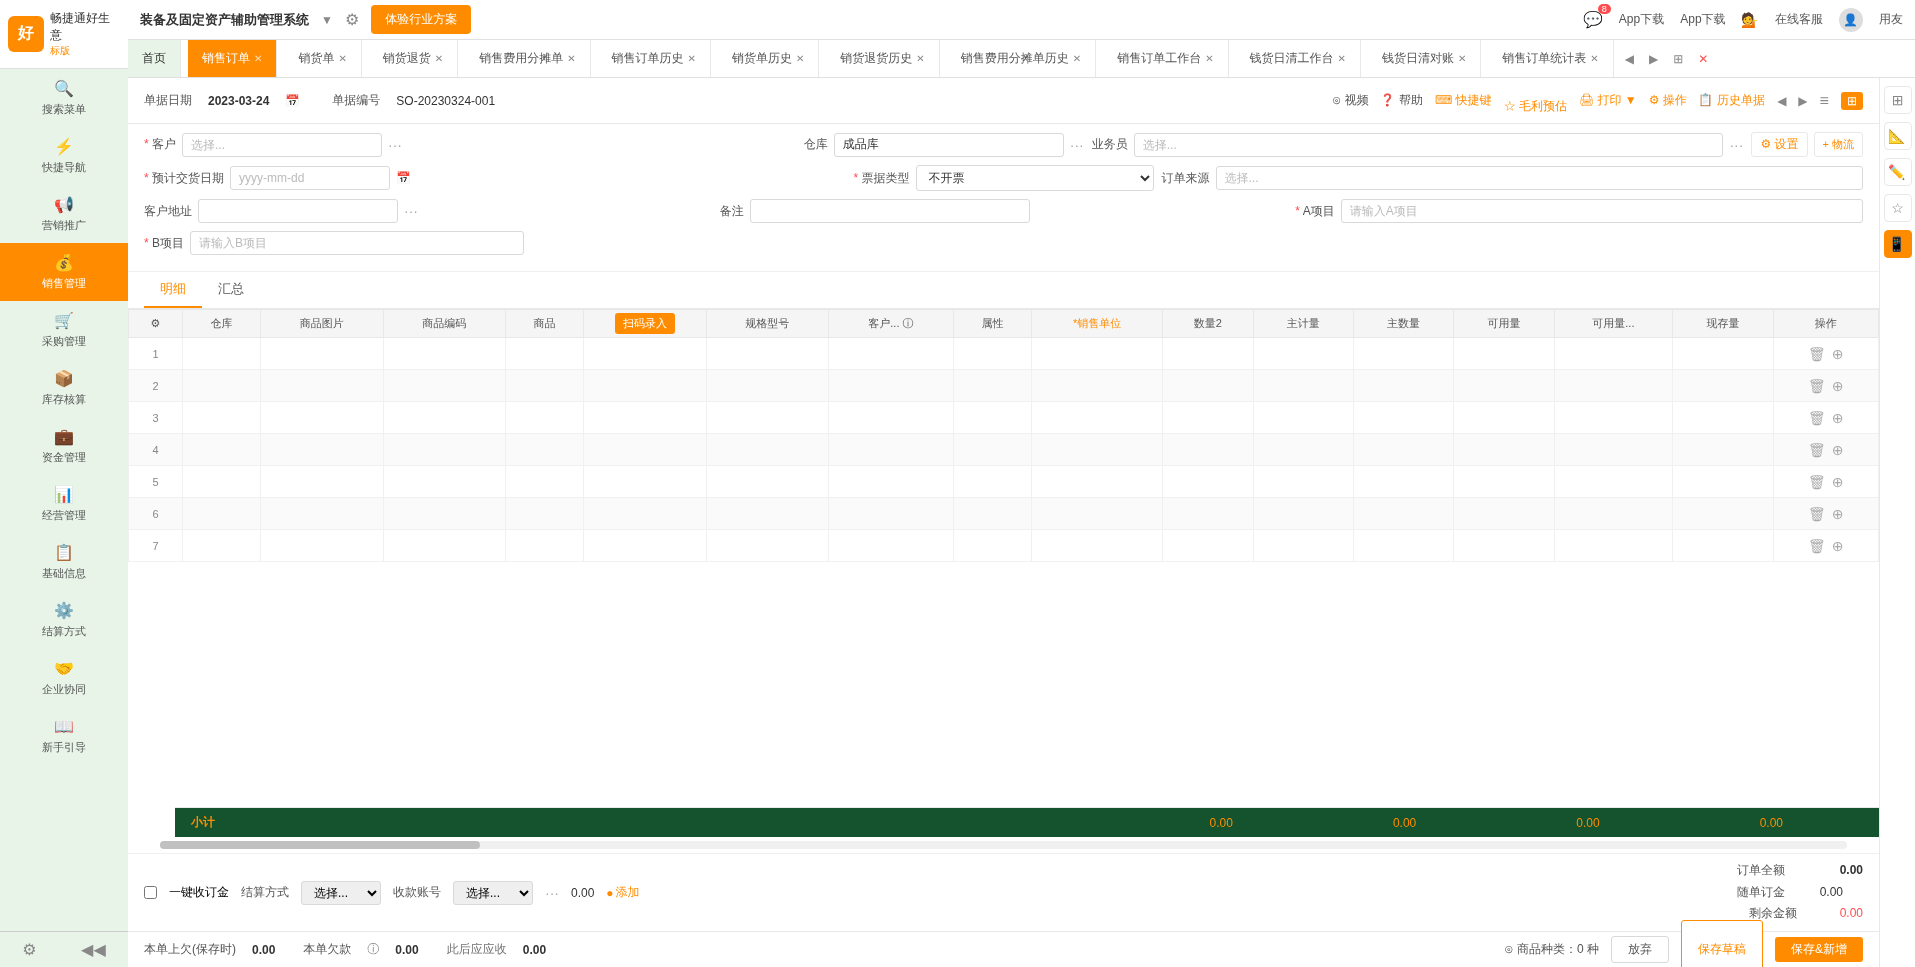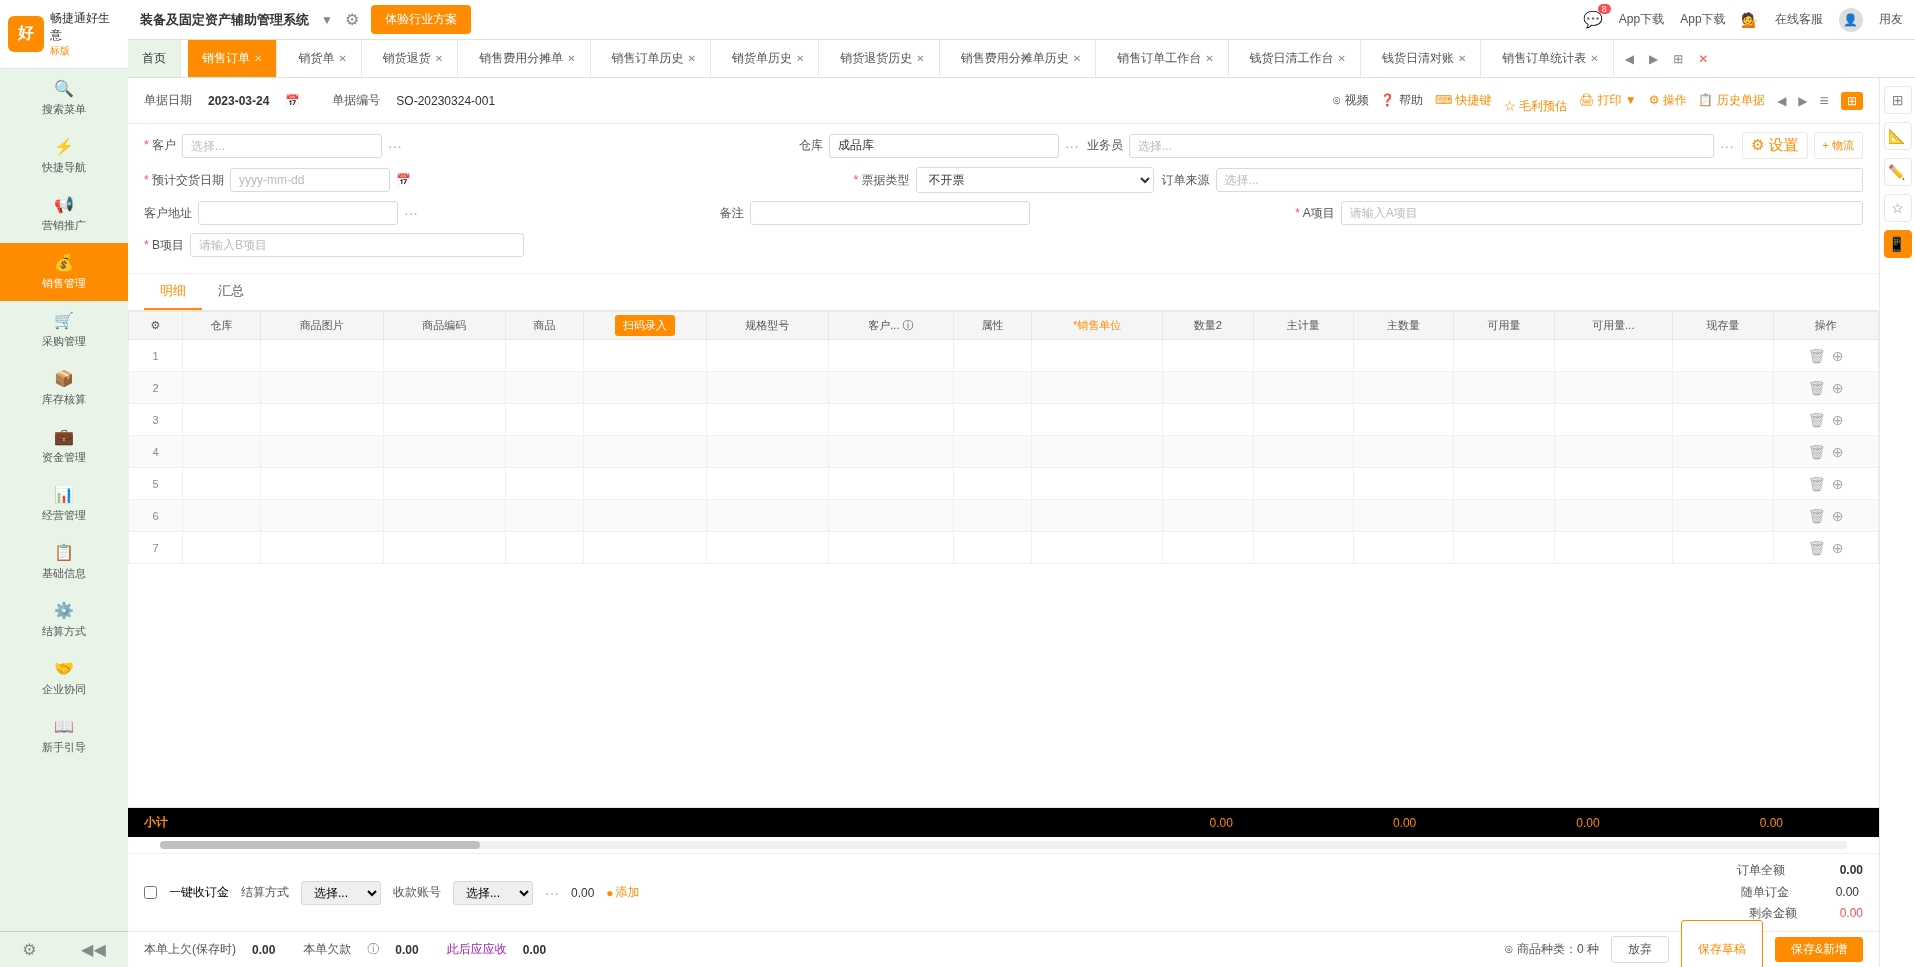--- a/index.html
+++ b/index.html
@@ -58,21 +58,21 @@
     
     .table-wrap { flex: 1; overflow: auto; background: #fff; }
     table { width: 100%; border-collapse: collapse; min-width: 1400px; }
     th { background: #f5f5f5; border: 1px solid #e8e8e8; padding: 6px 8px; font-size: 11px; color: #555; font-weight: normal; white-space: nowrap; text-align: center; }
     th.orange { color: #ff8c00; }
     td { border: 1px solid #f0f0f0; padding: 6px 8px; font-size: 11px; color: #333; text-align: center; height: 32px; }
     tr:nth-child(even) td { background: #fafafa; }
     .row-num { color: #888; text-align: center; }
     .action-btns { display: flex; gap: 6px; justify-content: center; }
     .action-btns span { cursor: pointer; color: #aaa; font-size: 14px; }
-    .table-footer { background: #000000; display: flex; align-items: center; padding: 6px 16px; border-top: 1px solid #e8e8e8; flex-shrink: 0; }
+    .table-footer { background: #14532d; display: flex; align-items: center; padding: 6px 16px; border-top: 1px solid #e8e8e8; flex-shrink: 0; margin-left: 47px; }
     .subtotal-label { color: #ff8c00; font-weight: bold; margin-right: 16px; }
 
     
     .bottom-bar { height: 36px; background: #fff; border-top: 1px solid #e8e8e8; display: flex; align-items: center; padding: 0 16px; gap: 16px; flex-shrink: 0; font-size: 12px; color: #555; }
     .bottom-right { margin-left: auto; display: flex; align-items: center; gap: 12px; }
     .btn-gray { border: 1px solid #d9d9d9; background: #fff; color: #555; padding: 4px 16px; border-radius: 3px; cursor: pointer; font-size: 12px; }
     .btn-outline-orange { border: 1px solid #ff8c00; background: #fff; color: #ff8c00; padding: 20px 16px; border-radius: 3px; cursor: pointer; font-size: 12px; }
     .btn-solid-orange { background: #ff8c00; color: #fff; border: none; padding: 4px 16px; border-radius: 3px; cursor: pointer; font-size: 12px; }
 
     
@@ -268,21 +268,21 @@
             <span class="form-label">仓库</span>
             <input class="form-input" type="text" value="成品库" style="">
             <span class="more-btn">···</span>
           </div>
           <div class="form-field">
             <span class="form-label">业务员</span>
             <input class="form-input" type="text" placeholder="选择..." style="">
             <span class="more-btn">···</span>
           </div>
           <div style="display:flex;gap:6px;flex-shrink:0;">
-            <button style="border:1px solid #e8e8e8;background:#fff;padding:3px 8px;border-radius:3px;cursor:pointer;color:#ff8c00;font-size:15px;">⚙ 设置</button>
+            <button style="border:1px solid #e8e8e8;background:#fff;padding:3px 8px;border-radius:3px;cursor:pointer;color:#ff8c00;font-size:12px;">⚙ 设置</button>
             <button style="border:1px solid #e8e8e8;background:#fff;padding:3px 8px;border-radius:3px;cursor:pointer;color:#ff8c00;font-size:11px;">+ 物流</button>
           </div>
         </div>
 
         <div class="form-row">
           <div class="form-field">
             <span class="form-label required">预计交货日期</span>
             <input class="form-input" type="text" placeholder="yyyy-mm-dd" style="max-width: 160px;">
             <span style="cursor:pointer;color:#888;">📅</span>
           </div>
@@ -556,38 +556,38 @@
         </select>
         <span class="more-btn">···</span>
         <span style="color:#333;font-size:12px;">0.00</span>
         <span style="color:#ff8c00;cursor:pointer;font-size:12px;display:flex;align-items:center;gap:2px;">● <span>添加</span></span>
 
         <div style="margin-left:auto;text-align:right;font-size:12px;line-height:1.8;">
           <div style="display:flex;gap:28px;justify-content:space-between;">
             <span style="color:#555;">订单全额</span>
             <span style="color:#333;font-weight:bold;min-width:50px;text-align:right;">0.00</span>
           </div>
-          <div style="display:flex;gap:20px;justify-content:center;">
+          <div style="display:flex;gap:8px;justify-content:flex-start;">
             <span style="color:#555;">随单订金</span>
             <span style="color:#333;min-width:50px;text-align:right;">0.00</span>
           </div>
           <div style="display:flex;gap:16px;justify-content:flex-end;">
             <span style="color:#555;">剩余金额</span>
             <span style="color:#ff4d4f;min-width:50px;text-align:right;">0.00</span>
           </div>
         </div>
       </div>
 
       <div class="bottom-bar">
         <span style="color:#555;">本单上欠(保存时)</span>
         <span style="color:#333;font-weight:bold;">0.00</span>
         <span style="color:#555;margin-left:12px;">本单欠款</span>
         <span style="cursor:pointer;color:#888;">ⓘ</span>
         <span style="color:#333;font-weight:bold;">0.00</span>
-        <span style="color:#a21caf;margin-left:12px;font-family:Liberation Mono, monospace;">此后应应收</span>
+        <span style="color:#737373;margin-left:12px;font-family:Liberation Mono, monospace;">此后应应收</span>
         <span style="color:#333;font-weight:bold;">0.00</span>
 
         <div class="bottom-right">
           <span style="color:#555;">
             ⊙ <span>商品种类：0 种</span>
           </span>
           <button class="btn-gray">放弃</button>
           <button class="btn-outline-orange">保存草稿</button>
           <button class="btn-solid-orange">保存&amp;新增</button>
         </div>

